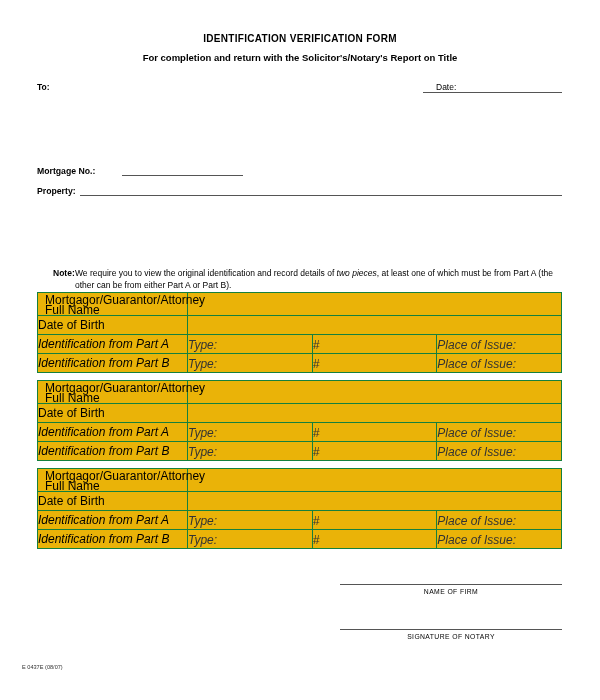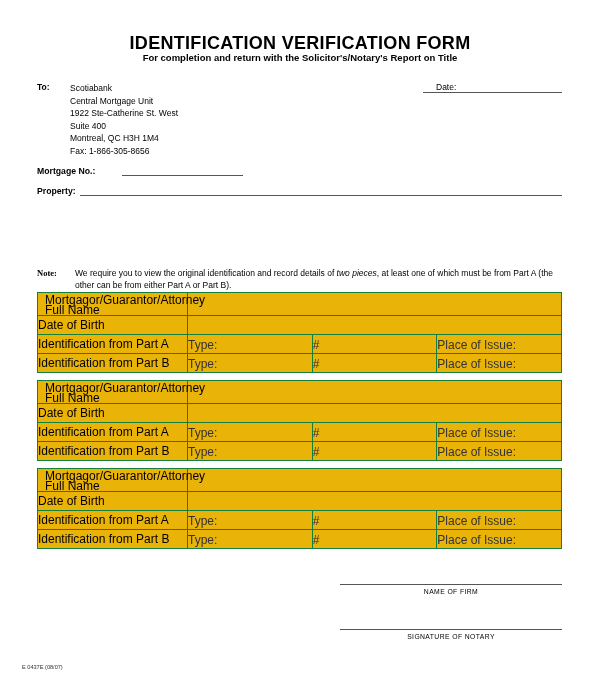--- a/index.html
+++ b/index.html
@@ -23,21 +23,21 @@
     height: 700px;
     background: #fff;
   }
 
   
   .title {
     position: absolute;
     left: 0; top: 33px;
     width: 600px;
     text-align: center;
-    font-size: 18px;
+    font-size: 10px;
     font-weight: bold;
     letter-spacing: 0.3px;
   }
   .subtitle {
     position: absolute;
     left: 0; top: 52px;
     width: 600px;
     text-align: center;
     font-size: 9.5px;
     font-weight: bold;
@@ -123,23 +123,22 @@
   
   .note {
     position: absolute;
     left: 37px; top: 268px;
     width: 527px;
     font-size: 8.5px;
     line-height: 11.6px;
   }
   .note-label {
     position: absolute;
-    left: 0; top: 0;
-    font-weight: bold;
-    font-family: Liberation Serif, serif;
+    left: 16px; top: 0;
+    font-weight: bold;
   }
   .note-body {
     margin-left: 38px;
     display: block;
   }
   .note-body i { font-style: italic; }
 
   
   .tbl {
     position: absolute;
@@ -158,21 +157,21 @@
   .c-label { width: 149px; }
   .c-type  { width: 93px; }
   .c-num   { width: 118px; }
   .c-place { width: 165px; }
 
   .cell-pad {
     padding: 0 0 0 7px;
   }
   .r-name td { height: 21px; }
   .r-dob td  { height: 18px; }
-  .r-id td   { height: 18px; }
+  .r-id td   { height: 18px; font-style: italic; }
 
   .namecell {
     line-height: 9.6px;
     padding: 3px 0 0 7px;
   }
   .small-head {
     font-size: 6.6px;
     color: #333;
     padding: 0 0 0 6px;
     vertical-align: top;
@@ -210,28 +209,20 @@
 </style>
 </head>
 <body>
 
 <div class="page">
 
   <div class="title">IDENTIFICATION VERIFICATION FORM</div>
   <div class="subtitle">For completion and return with the Solicitor's/Notary's Report on Title</div>
 
   <div class="to-label">To:</div>
-  <div class="addr">
-    <div>Scotiabank</div>
-    <div>Central Mortgage Unit</div>
-    <div>1922 Ste-Catherine St. West</div>
-    <div>Suite 400</div>
-    <div>Montreal, QC H3H 1M4</div>
-    <div>Fax: 1-866-305-8656</div>
-  </div>
 
   <div class="date-label">Date:</div>
   <div class="date-rule"></div>
 
   <div class="mort-label">Mortgage No.:</div>
   <div class="mort-rule"></div>
 
   <div class="prop-label">Property:</div>
   <div class="prop-rule"></div>
 

